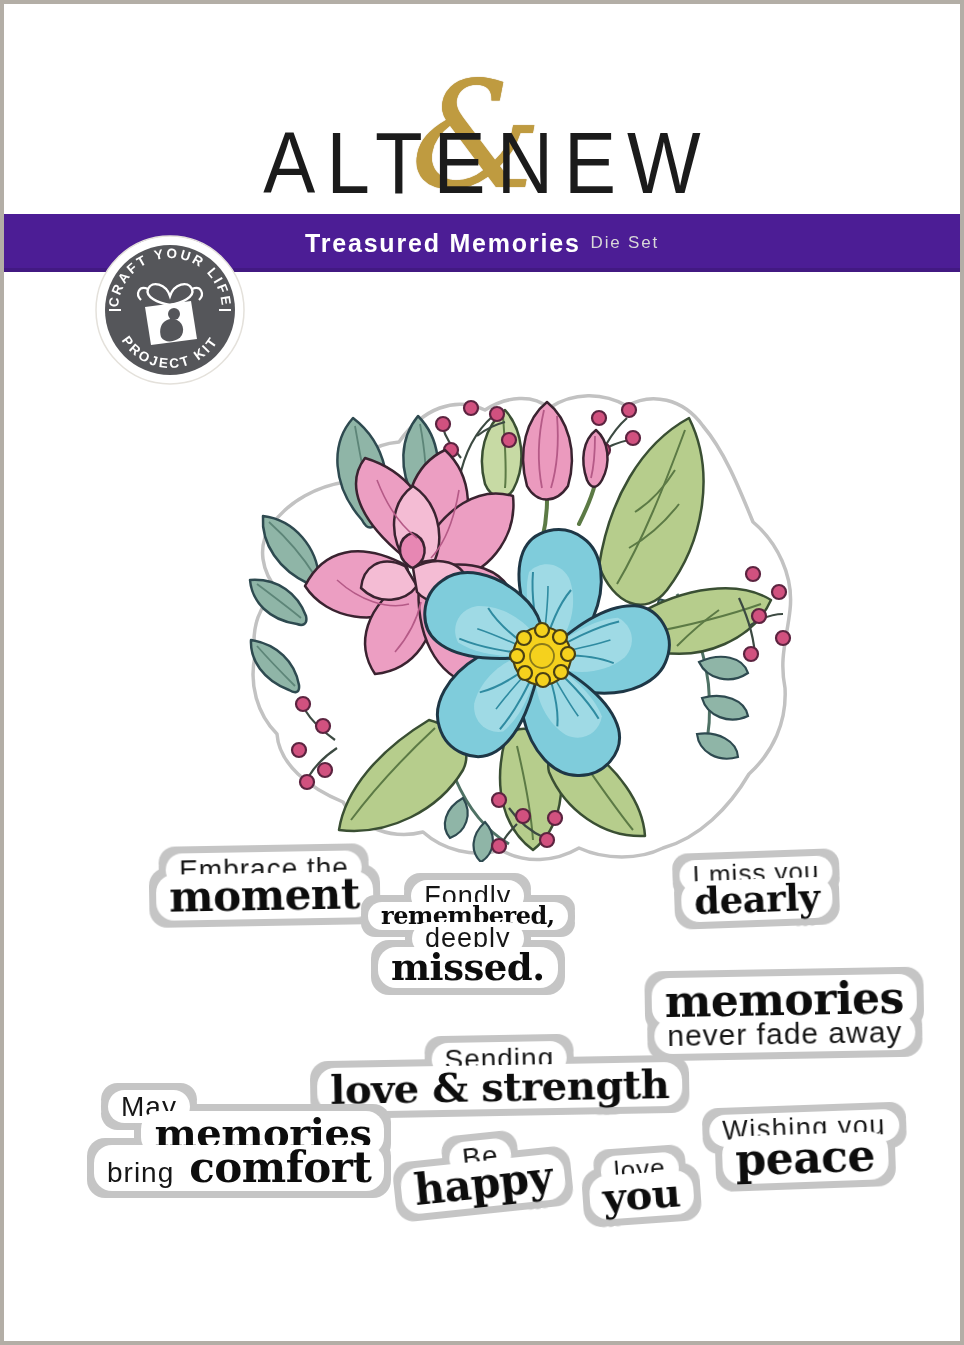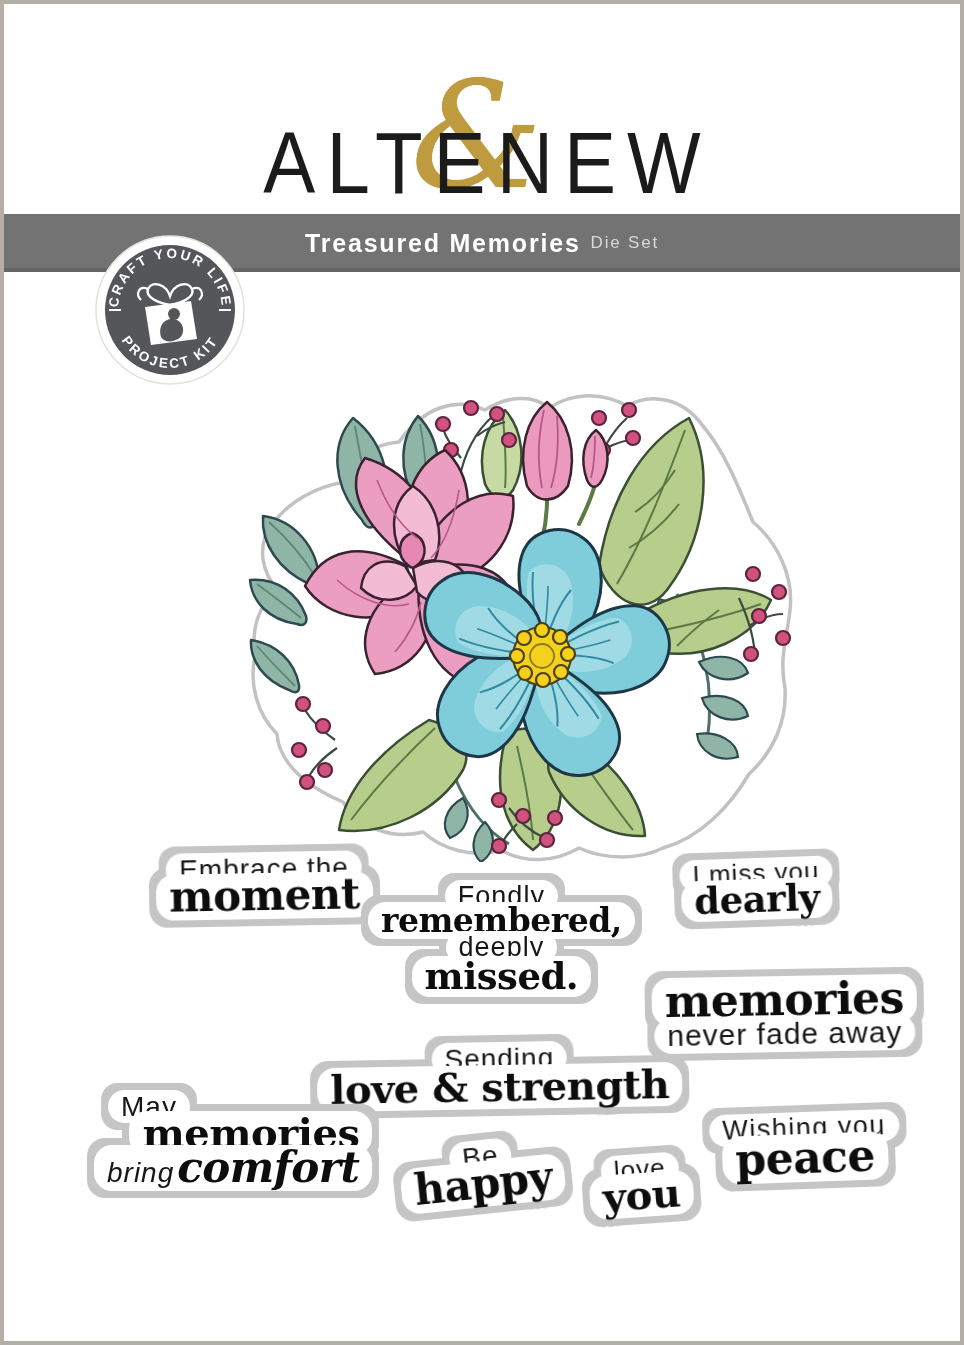--- a/index.html
+++ b/index.html
@@ -13,21 +13,21 @@
         font-family:"DejaVu Serif",serif;font-style:italic;font-weight:400;
         font-size:148px;line-height:0.78;color:#bf9b40;z-index:0;
         text-shadow:0 0 1px #a8842f;}
   .logo h1{position:absolute;top:40px;left:0;right:0;margin:0;text-align:center;
         font-family:"Liberation Sans",sans-serif;font-weight:400;
         font-size:78px;line-height:1;letter-spacing:11px;padding-left:11px;
         color:#1b1b1b;transform:scaleY(1.12);transform-origin:top center;z-index:1;}
 
   
   .title-bar{position:absolute;left:0;right:0;top:210px;height:58px;
-        background:#737373;display:flex;justify-content:center;align-items:center;gap:10px;
+        background:#4c1d95;display:flex;justify-content:center;align-items:center;gap:10px;
         box-shadow:inset 0 -4px 0 rgba(0,0,0,0.12);z-index:2;}
   .title-bar .t-bold{color:#ffffff;font-weight:700;font-size:25px;letter-spacing:1.8px;}
   .title-bar .t-light{color:#d8d8d8;font-weight:400;font-size:17px;letter-spacing:1.8px;}
 
   
   .badge{position:absolute;left:90px;top:230px;width:152px;height:152px;z-index:3;}
 
   
   .bouquet{position:absolute;left:243px;top:384px;width:548px;height:474px;}
 
@@ -269,21 +269,21 @@
     <div class="line" style="margin-top:-12px">
         <span class="bold" style="font-size:42px">moment</span>
       </div>
   </div>
 
   <div class="sticker" style="left:364px;top:876px;align-items:center;">
     <div class="line">
         <span class="thin" style="font-size:27px">Fondly</span>
       </div>
     <div class="line" style="margin-top:-10px">
-        <span class="bold" style="font-size:33px">remembered,</span>
+        <span class="bold" style="font-size:24px">remembered,</span>
       </div>
     <div class="line" style="margin-top:-8px">
         <span class="thin" style="font-size:27px">deeply</span>
       </div>
     <div class="line" style="margin-top:-8px">
         <span class="bold" style="font-size:37px">missed.</span>
       </div>
   </div>
 
   <div class="sticker" style="left:676px;top:854px;transform:rotate(-2deg);">
@@ -316,21 +316,21 @@
       </div>
   </div>
 
   <div class="sticker" style="left:90px;top:1086px;align-items:flex-end;">
     <div class="line" style="align-self:flex-start;margin-left:14px;">
         <span class="thin" style="font-size:28px">May</span>
       </div>
     <div class="line" style="margin-top:-12px">
         <span class="bold" style="font-size:40px">memories</span>
       </div>
-    <div class="line" style="margin-top:-10px;align-self:flex-end;gap:3px;font-style:italic;">
+    <div class="line" style="margin-top:-10px;align-self:flex-end;gap:15px;">
         <span class="thin" style="font-size:28px">bring</span>
         <span class="bold" style="font-size:42px">comfort</span>
       </div>
   </div>
 
   <div class="sticker" style="left:396px;top:1136px;transform:rotate(-6deg);">
     <div class="line">
         <span class="thin" style="font-size:28px">Be</span>
       </div>
     <div class="line" style="margin-top:-12px">

